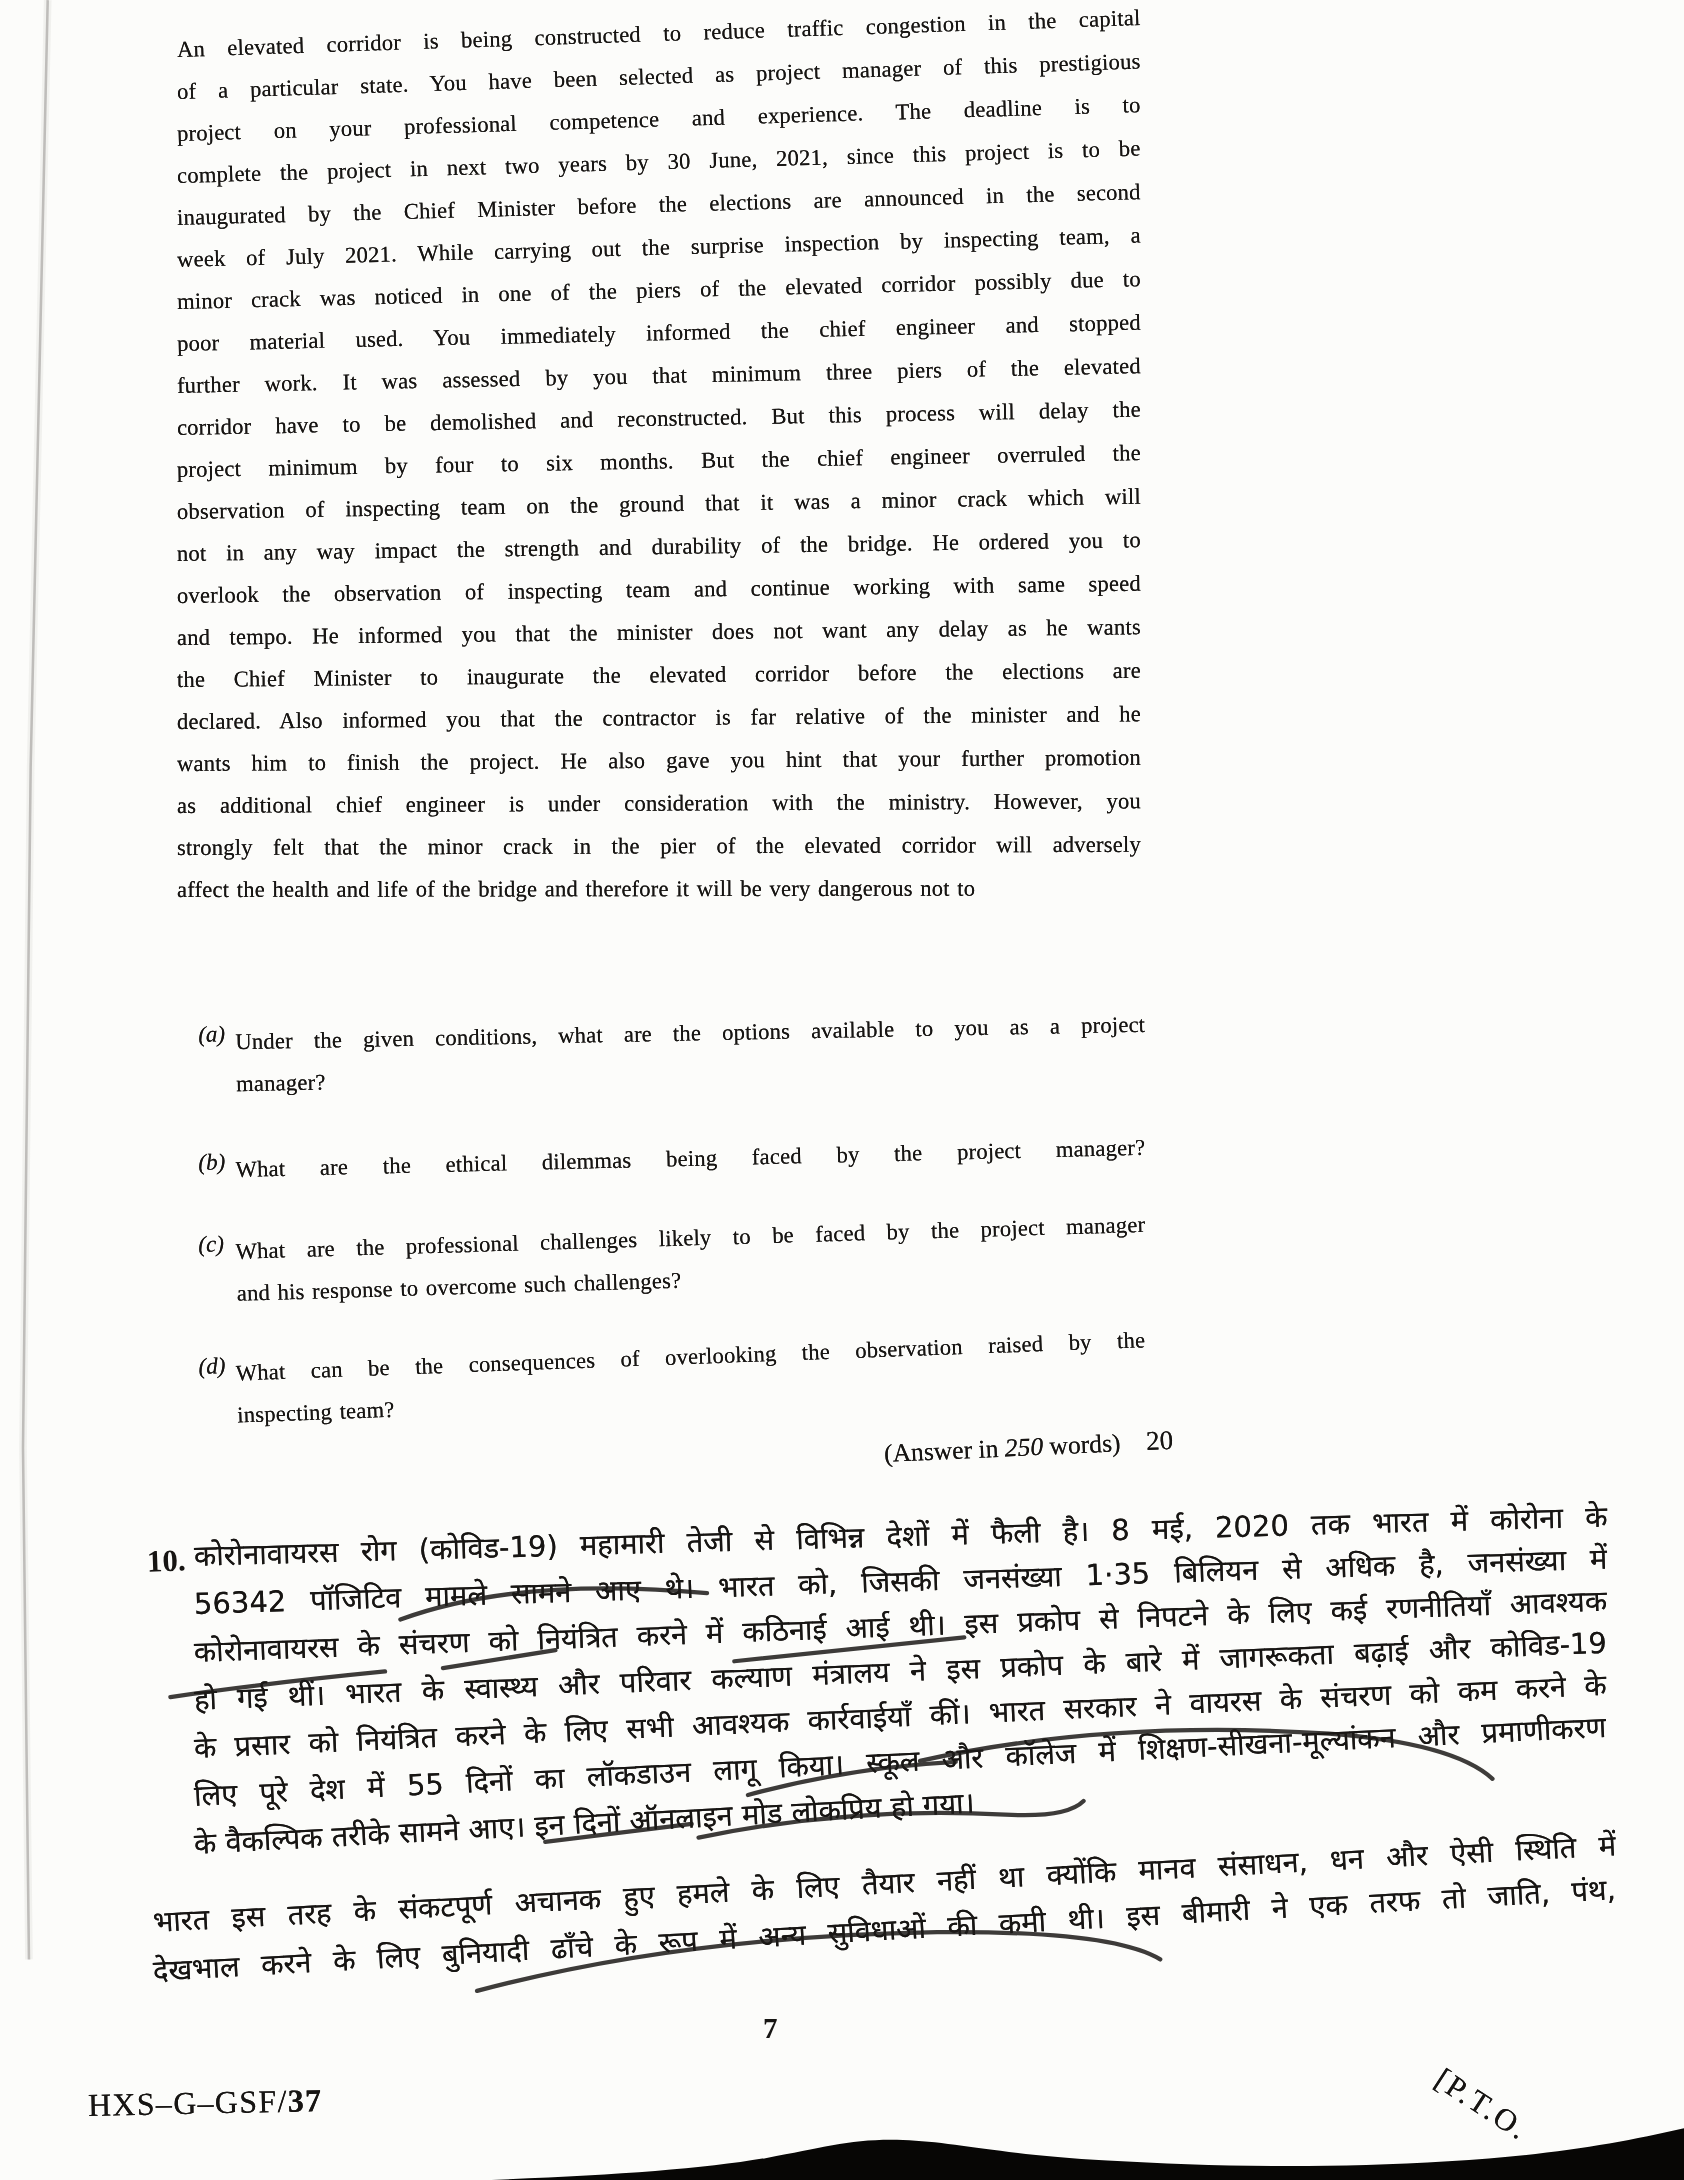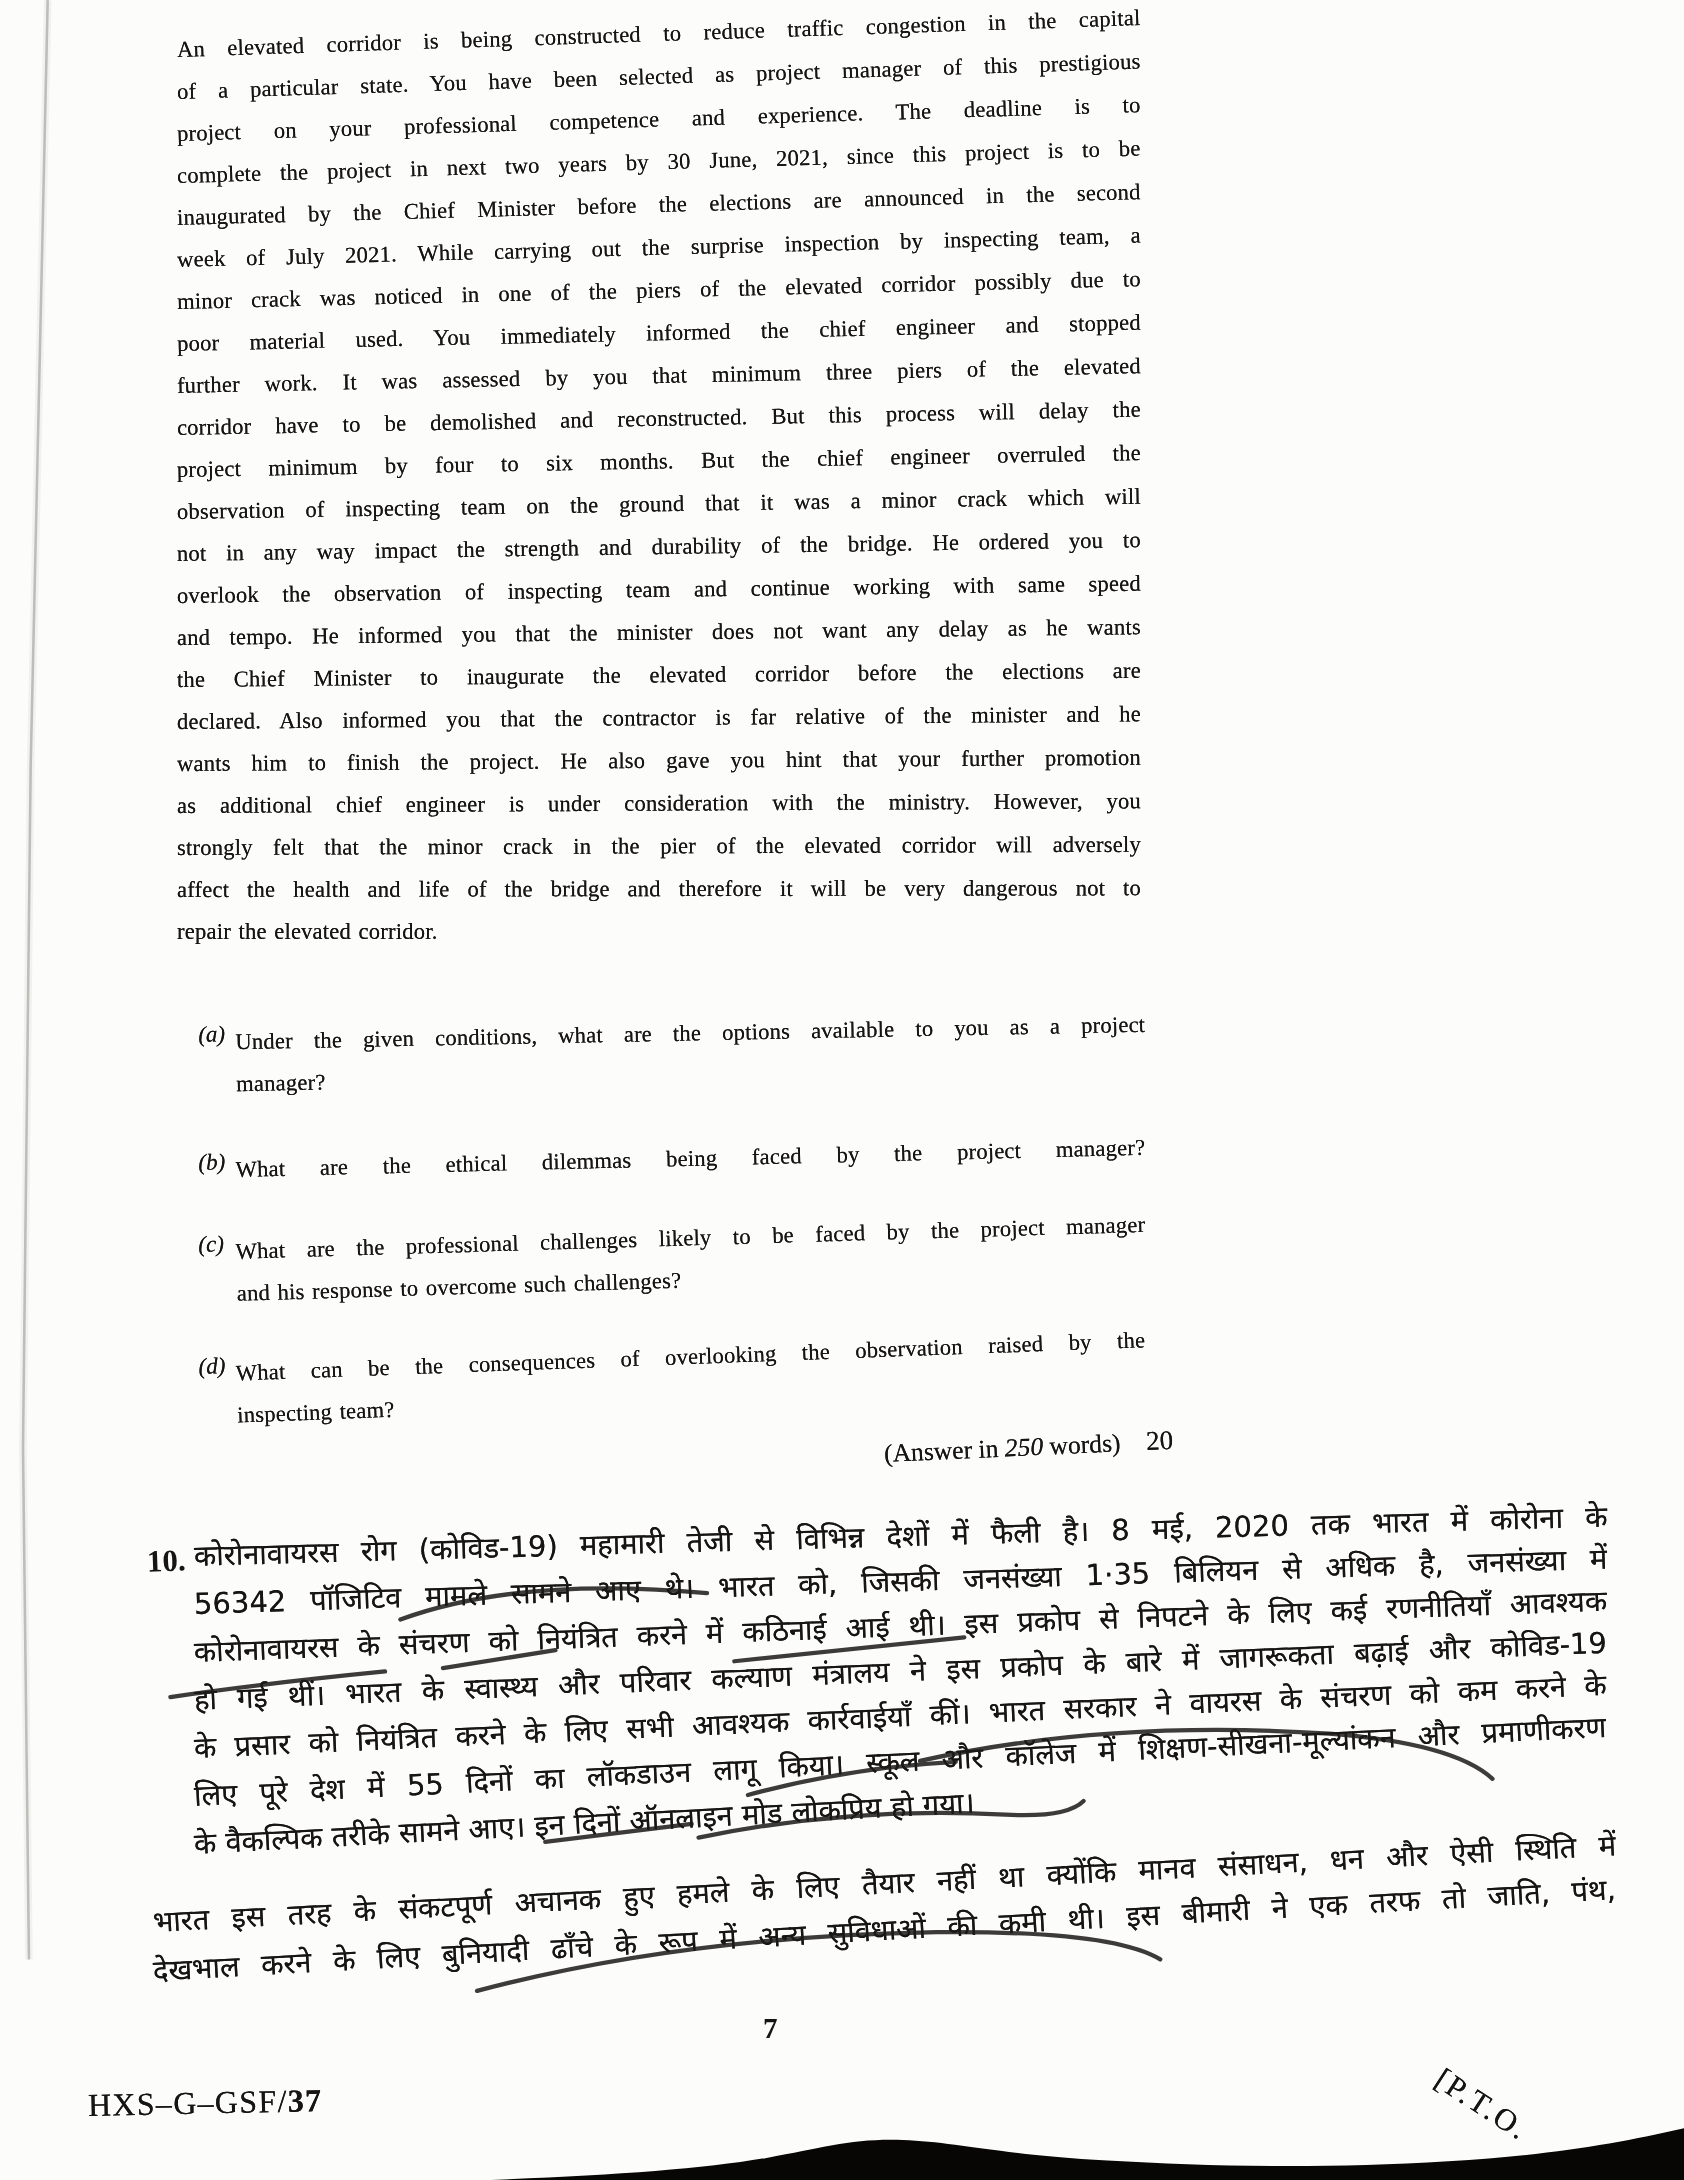--- a/index.html
+++ b/index.html
@@ -128,21 +128,20 @@
       <div class="case-line" style="--i: 11;">observation of inspecting team on the ground that it was a minor crack which will</div>
       <div class="case-line" style="--i: 12;">not in any way impact the strength and durability of the bridge. He ordered you to</div>
       <div class="case-line" style="--i: 13;">overlook the observation of inspecting team and continue working with same speed</div>
       <div class="case-line" style="--i: 14;">and tempo. He informed you that the minister does not want any delay as he wants</div>
       <div class="case-line" style="--i: 15;">the Chief Minister to inaugurate the elevated corridor before the elections are</div>
       <div class="case-line" style="--i: 16;">declared. Also informed you that the contractor is far relative of the minister and he</div>
       <div class="case-line" style="--i: 17;">wants him to finish the project. He also gave you hint that your further promotion</div>
       <div class="case-line" style="--i: 18;">as additional chief engineer is under consideration with the ministry. However, you</div>
       <div class="case-line" style="--i: 19;">strongly felt that the minor crack in the pier of the elevated corridor will adversely</div>
       <div class="case-line" style="--i: 20;">affect the health and life of the bridge and therefore it will be very dangerous not to</div>
-      <div class="case-line" style="--i: 21;">repair the elevated corridor.</div>
     </div>
 
   <div class="subq subq-a">
     <div class="subq-label">(a)</div>
     <div class="subq-text">
       <div class="subq-line j">Under the given conditions, what are the options available to you as a project</div>
       <div class="subq-line l">manager?</div>
     </div>
   </div>
 

